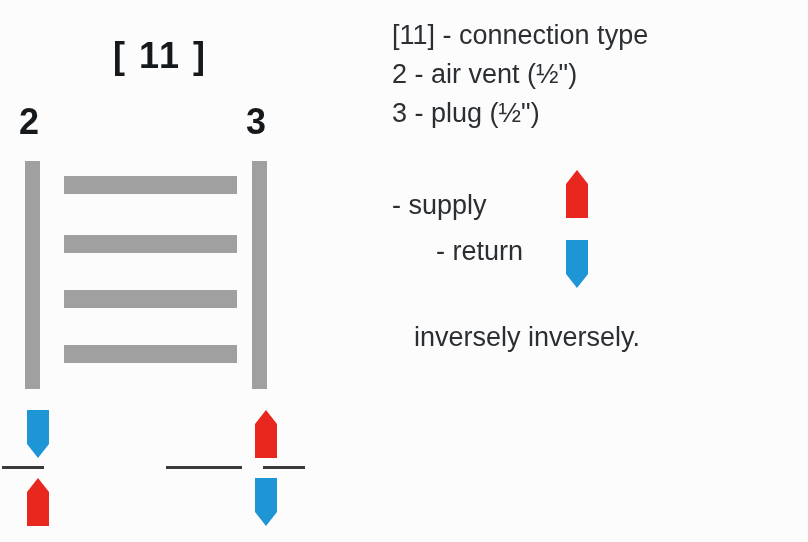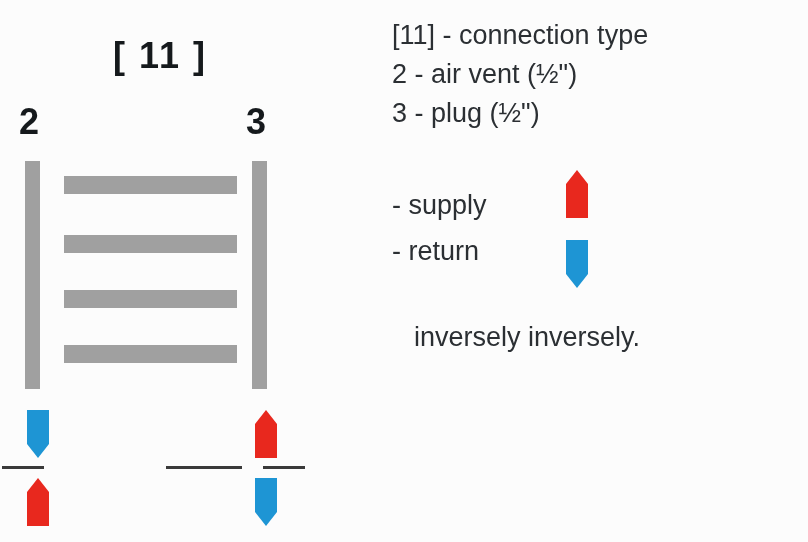--- a/index.html
+++ b/index.html
@@ -103,21 +103,21 @@
   }
   .legend-pair {
     position: absolute;
     left: 392px;
     font-size: 27px;
     color: #2b2f33;
     line-height: 1;
     white-space: nowrap;
   }
   #legend-supply-label { top: 192px; }
-  #legend-return-label { top: 238px; }
+  #legend-return-label { top: 238px; margin-left: 44px; }
 
   .footnote {
     position: absolute;
     left: 392px;
     top: 318px;
     width: 400px;
     font-size: 27px;
     color: #2b2f33;
     line-height: 38px;
   }

